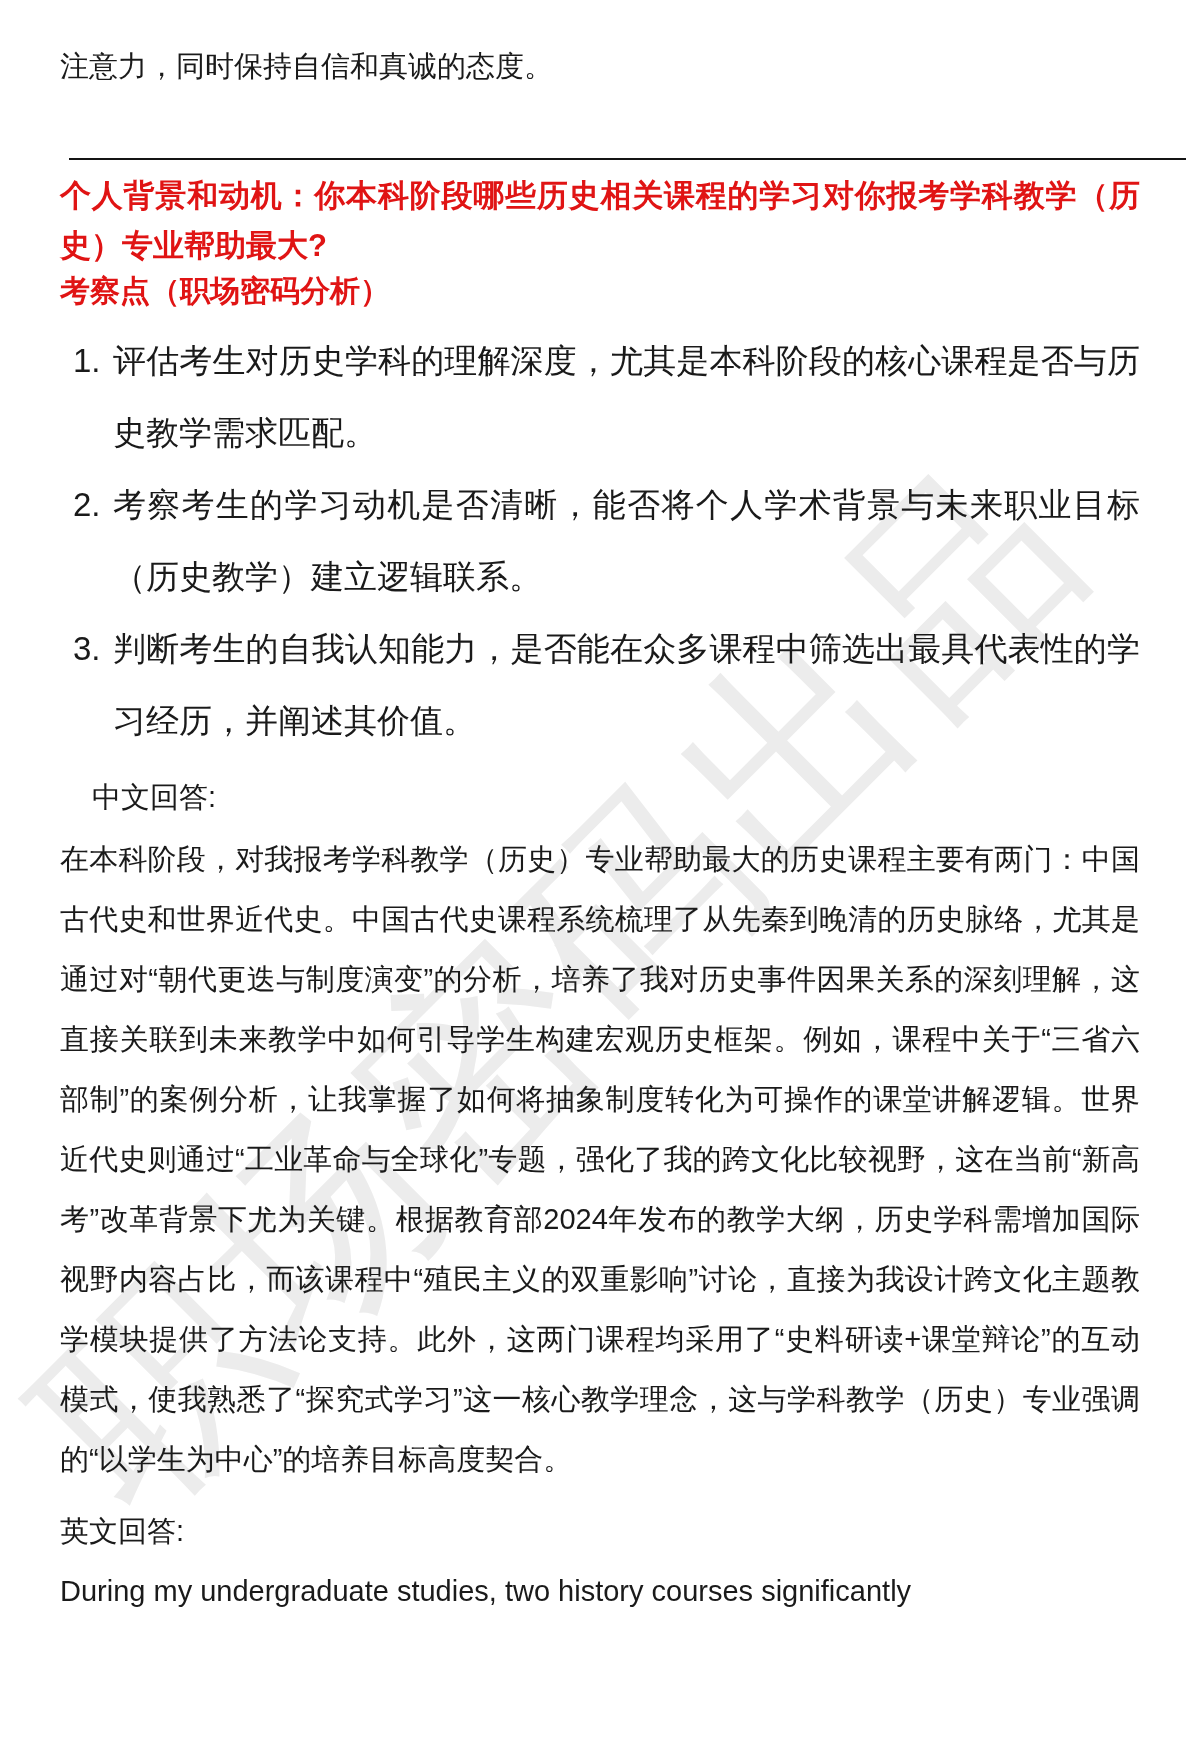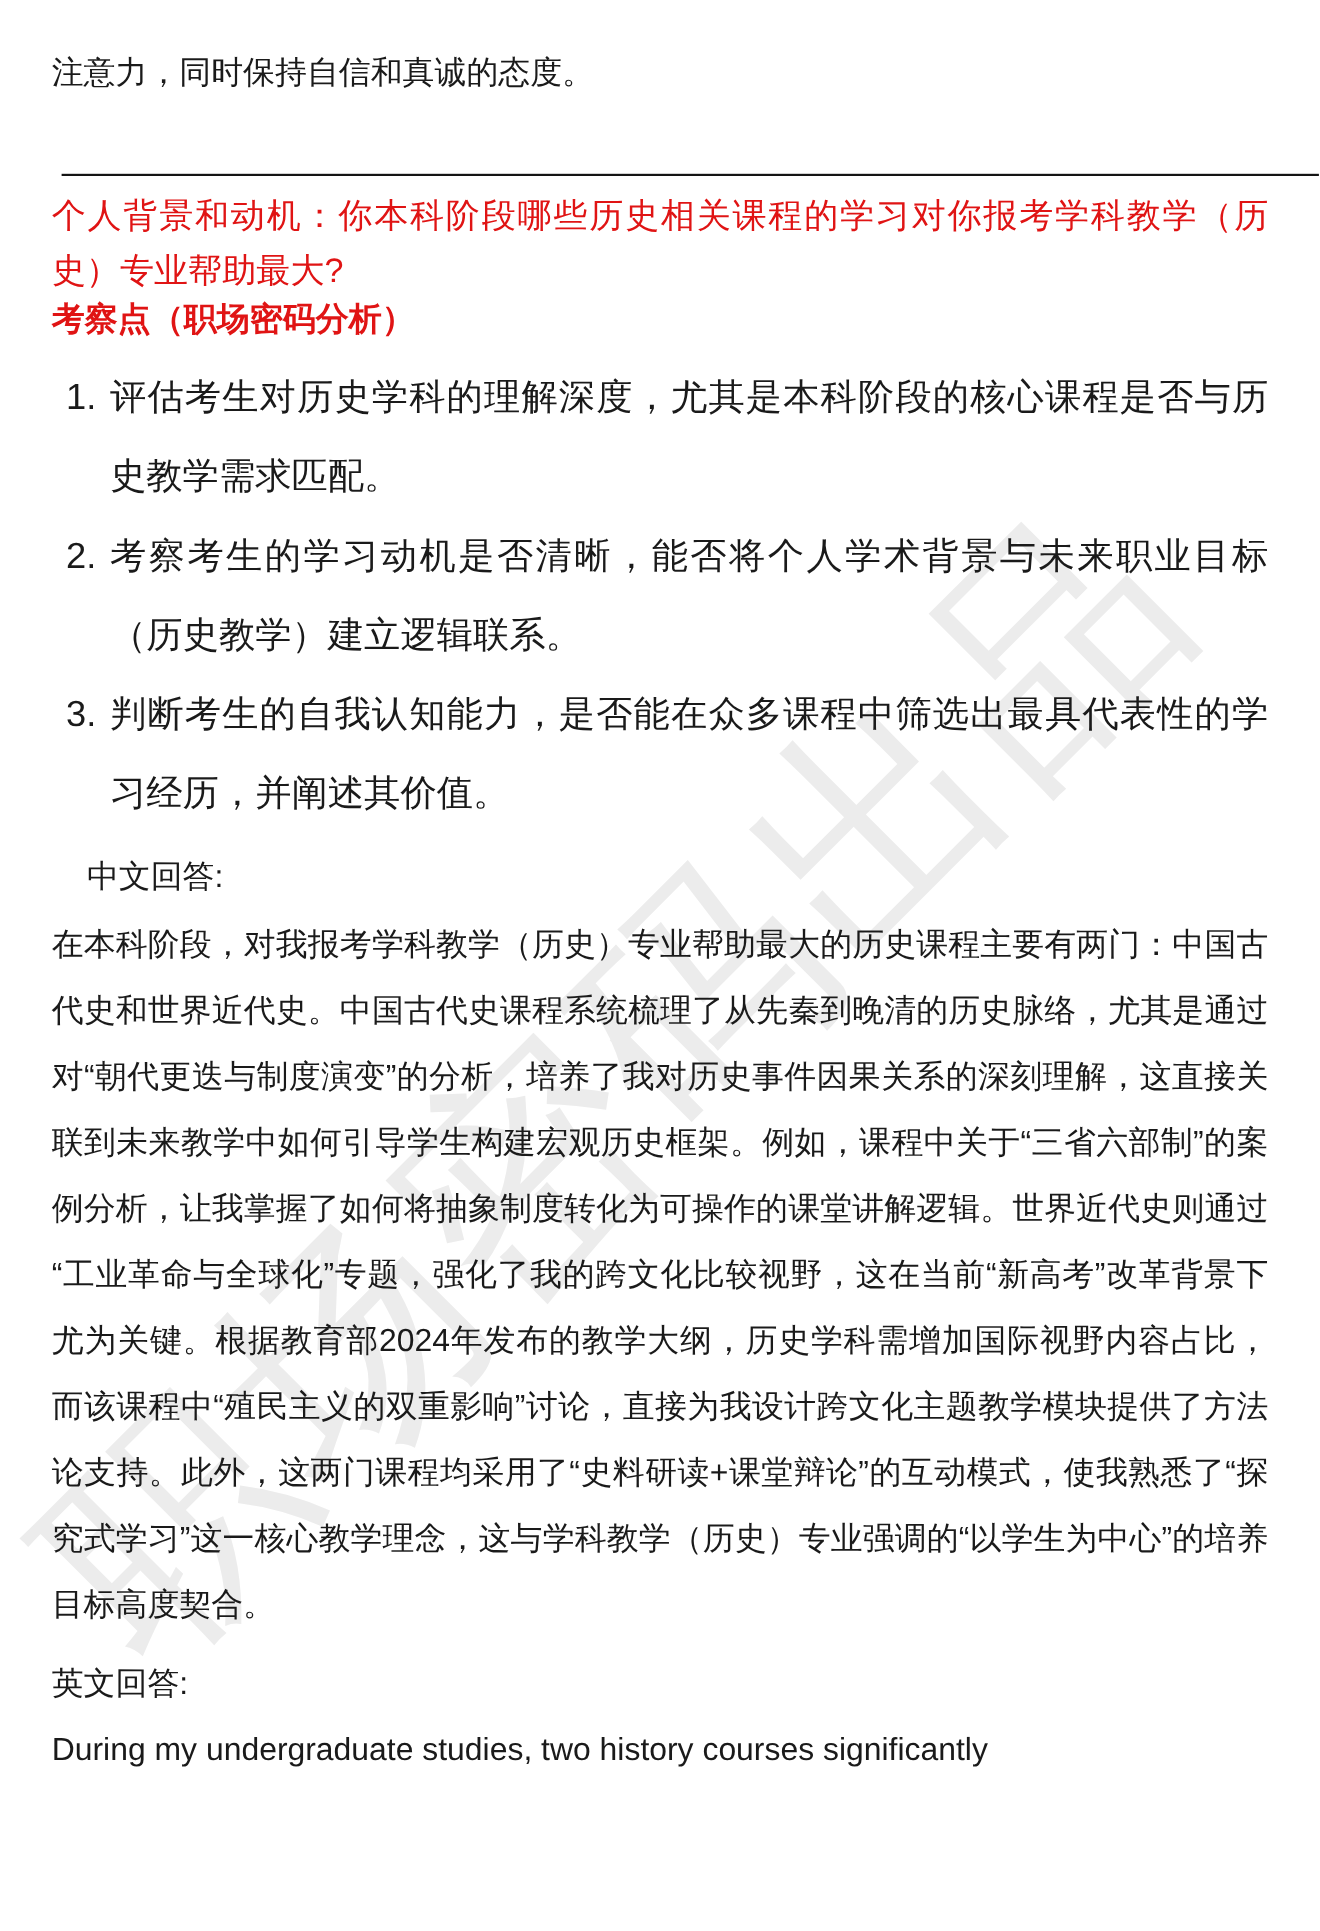--- a/index.html
+++ b/index.html
@@ -27,39 +27,39 @@
     letter-spacing: 6px;
     white-space: nowrap;
     color: var(--watermark-color);
     z-index: 0;
     pointer-events: none;
     user-select: none;
   }
   .page-content {
     position: relative;
     z-index: 1;
-    padding: 0 47px;
+    padding: 0 60px;
   }
   .intro-line {
     margin-top: 46px;
     font-size: 29px;
     line-height: 40px;
   }
   .divider {
     margin-top: 72px;
     margin-left: 9px;
     margin-right: -46px;
     border: none;
     border-top: 2px solid #141414;
     height: 0;
   }
   .question-heading {
     margin-top: 11px;
     color: var(--accent-red);
-    font-weight: 400;
+    font-weight: 700;
     font-size: 31px;
     line-height: 50px;
     text-align: justify;
   }
   .analysis-heading {
     color: var(--accent-red);
     font-weight: 700;
     font-size: 30px;
     line-height: 40px;
   }

